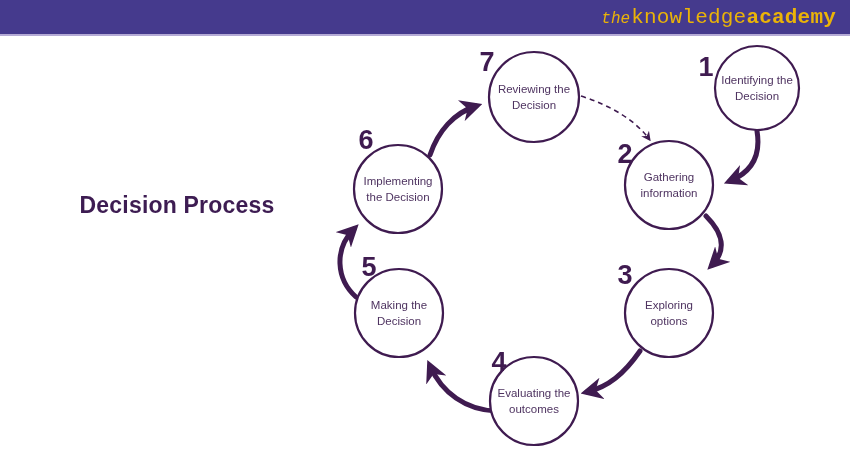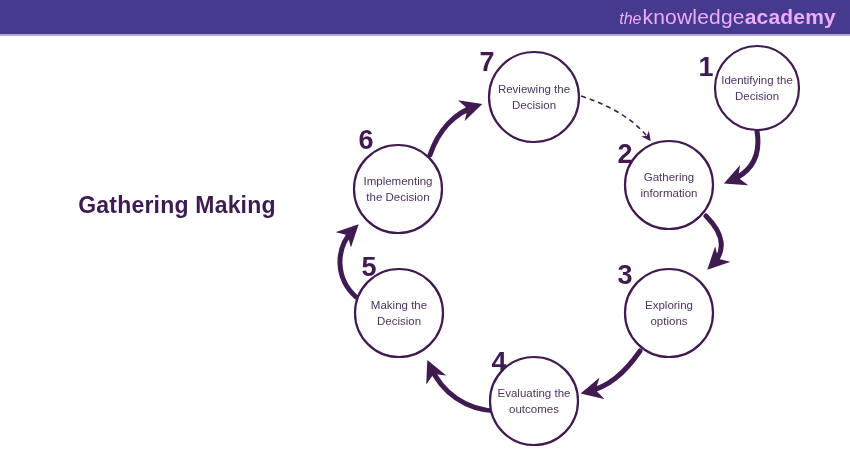--- a/index.html
+++ b/index.html
@@ -7,21 +7,21 @@
     width:850px;height:450px;position:relative;overflow:hidden;
     background:#ffffff;font-family:"Liberation Sans", sans-serif;
   }
   
   .header{
     position:absolute;top:0;left:0;width:850px;height:36px;
     background:#453a8d;border-bottom:2px solid #b5abd6;
     display:flex;align-items:center;justify-content:flex-end;
     padding-right:14px;box-sizing:border-box;
   }
-  .logo{color:#f0abfc;font-family:Liberation Sans, sans-serif;white-space:nowrap;}
+  .logo{color:#eab308;font-family:Liberation Mono, monospace;white-space:nowrap;}
   .logo .the{font-style:italic;font-size:16px;font-weight:400;margin-right:1px;}
   .logo .knowledge{font-size:21px;font-weight:400;letter-spacing:.2px;}
   .logo .academy{font-size:21px;font-weight:700;letter-spacing:.2px;}
   
   .title{
     position:absolute;left:51px;top:190px;width:252px;
     text-align:center;color:#3d1c52;font-weight:700;
     font-size:23px;line-height:31px;letter-spacing:.2px;
   }
   .title span{display:block;}
@@ -36,21 +36,21 @@
 </head>
 <body>
 
 <div class="header">
   <div class="logo">
     <span class="the">the</span><span class="knowledge">knowledge</span><span class="academy">academy</span>
   </div>
 </div>
 
 <div class="title">
-  <span>Gathering Making</span>
+  <span>Decision Process</span>
 </div>
 
 <svg class="diagram" width="850" height="450" viewBox="0 0 850 450">
   <defs>
     <marker id="ah" viewBox="0 0 10 10" refX="7" refY="5" markerWidth="4.4" markerHeight="4.4" orient="auto" markerUnits="strokeWidth">
       <path d="M0,0 L10,5 L0,10 L3,5 Z" fill="#3f1b50"></path>
     </marker>
     <marker id="ah-sm" viewBox="0 0 10 10" refX="7" refY="5" markerWidth="6" markerHeight="6" orient="auto" markerUnits="strokeWidth">
       <path d="M0,0 L10,5 L0,10 L3,5 Z" fill="#3f1b50"></path>
     </marker>

